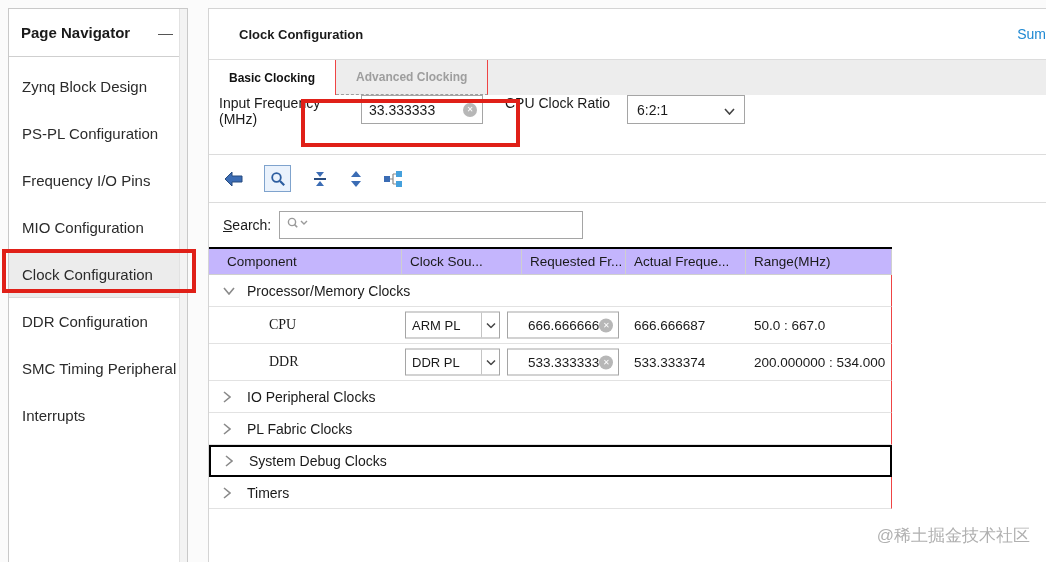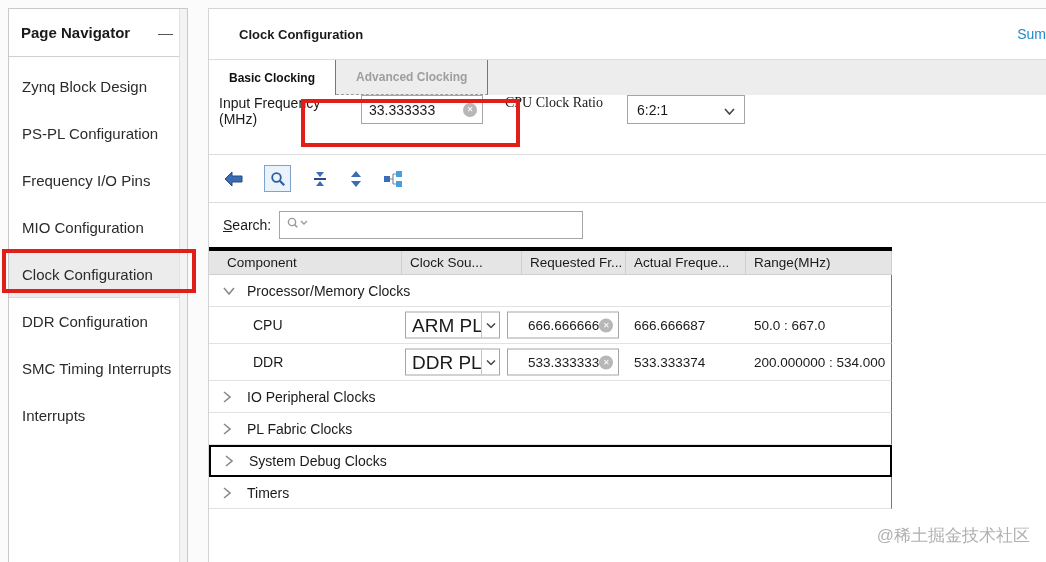--- a/index.html
+++ b/index.html
@@ -32,21 +32,21 @@
 
   .tabbar { height:35px; background:#ededed; display:flex; }
   .tab { display:flex; align-items:center; padding:0 20px; font-size:12px; font-weight:bold;
     border-right:1px solid #ef4444; cursor:pointer; }
   .tab.active { background:#fff; color:#111; }
   .tab.inactive { color:#9e9e9e; border-bottom:1px dashed #9e9e9e;text-align:center; }
 
   .controls { height:60px; display:flex; align-items:flex-start; border-bottom:1px solid #dcdcdc; }
   .ctrl-label { font-size:14px; }
   .ctrl-label-1 { margin-left:10px; width:142px; }
-  .ctrl-label-2 { margin-left:22px; width:112px;font-family:Liberation Serif, serif; }
+  .ctrl-label-2 { margin-left:22px; width:112px; }
   .freq-input { width:122px; height:29px; border:1px solid #a5a5a5; display:flex;
     align-items:center; padding:0 5px 0 7px; background:#fff; }
   .freq-value { flex:1; font-size:14px; }
   .clear-icon { width:14px; height:14px; border-radius:50%; background:#b7b7b7; color:#fff;
     font-size:8px; display:flex; align-items:center; justify-content:center; cursor:pointer; flex:none; }
   .ratio-select { width:118px; height:29px; border:1px solid #a5a5a5; margin-left:10px;
     display:flex; align-items:center; padding:0 9px; justify-content:space-between;
     background:#fff; font-size:14px; cursor:pointer; }
 
   .toolbar { height:48px; display:flex; align-items:center; gap:20px; padding-left:14px;
@@ -55,38 +55,38 @@
   .mag-box { width:27px; height:27px; border:1px solid #7fa3cd; background:#eaf2fc; }
 
   .search-row { height:44px; display:flex; align-items:center; padding-left:14px; }
   .search-label { font-size:14px; }
   .ukey { text-decoration:underline; }
   .search-input { width:304px; height:28px; border:1px solid #a5a5a5; margin-left:8px;
     display:flex; align-items:center; padding-left:6px; background:#fff; }
 
   
   .table { width:683px; }
-  .thead { display:flex; height:28px; background:#e5e5e5;
-    border-top:4px solid #000000; border-bottom:1px solid #cfcfcf; }
+  .thead { display:flex; height:28px; background:#c4b5fd;
+    border-top:2px solid #000000; border-bottom:1px solid #cfcfcf; }
   .th { display:flex; align-items:center; font-size:13.5px; border-right:1px solid #cfcfcf;
     padding-left:8px; color:#1a1a1a; }
   .th.c1 { width:193px; padding-left:18px; }
   .th.c2 { width:120px; } .th.c3 { width:104px; } .th.c4 { width:120px; } .th.c5 { width:146px; }
 
   .trow { position:relative; width:683px; border-bottom:1px solid #e2e2e2;
     border-right:1px solid #ef4444; background:#fff; }
   .group-row { height:32px; display:flex; align-items:center; cursor:pointer; }
   .group-row .tree-chevron { margin-left:14px; width:14px; display:flex; align-items:center; }
   .group-label { font-size:14px; margin-left:10px; }
   .data-row { height:37px; }
-  .cell-label { position:absolute; left:44px; top:50%; transform:translateY(-50%); font-size:14px; }
+  .cell-label { position:absolute; left:60px; top:50%; transform:translateY(-50%); font-size:14px;font-family:Liberation Serif, serif; }
   .combo { position:absolute; left:196px; top:50%; transform:translateY(-50%);
     width:95px; height:27px; border:1px solid #a5a5a5; background:#fff; display:flex;
     align-items:center; cursor:pointer; }
-  .combo-value { flex:1; font-size:19px; padding-left:6px; white-space:nowrap; overflow:hidden; }
+  .combo-value { flex:1; font-size:13px; padding-left:6px; white-space:nowrap; overflow:hidden; }
   .combo-arrow { width:18px; height:100%; border-left:1px solid #c4c4c4; display:flex;
     align-items:center; justify-content:center; flex:none; }
   .req-input { position:absolute; left:298px; top:50%; transform:translateY(-50%);
     width:112px; height:27px; border:1px solid #a5a5a5; background:#fff; display:flex;
     align-items:center; padding:0 5px 0 6px; }
   .req-value { flex:1; font-size:13.5px;margin-left:14px; }
   .actual-text { position:absolute; left:425px; top:50%; transform:translateY(-50%); font-size:13.5px; }
   .range-text { position:absolute; left:545px; top:50%; transform:translateY(-50%);
     font-size:13.5px; white-space:nowrap; }
   .trow.focused { border:2px solid #000; }
@@ -105,21 +105,21 @@
     <span class="sidebar-title">Page Navigator</span>
     <span class="minimize-btn">—</span>
   </div>
   <div class="sidebar-items">
     <div class="sidebar-item">Zynq Block Design</div>
     <div class="sidebar-item">PS-PL Configuration</div>
     <div class="sidebar-item">Frequency I/O Pins</div>
     <div class="sidebar-item">MIO Configuration</div>
     <div class="sidebar-item selected">Clock Configuration</div>
     <div class="sidebar-item">DDR Configuration</div>
-    <div class="sidebar-item">SMC Timing Interrupts</div>
+    <div class="sidebar-item">SMC Timing Peripheral</div>
     <div class="sidebar-item">Interrupts</div>
   </div>
   <div class="sidebar-scrollbar"></div>
 </div>
 
 <div class="main">
 
   <div class="main-header">
     <span class="main-title">Clock Configuration</span>
     <span class="summary-link">Sum</span>

